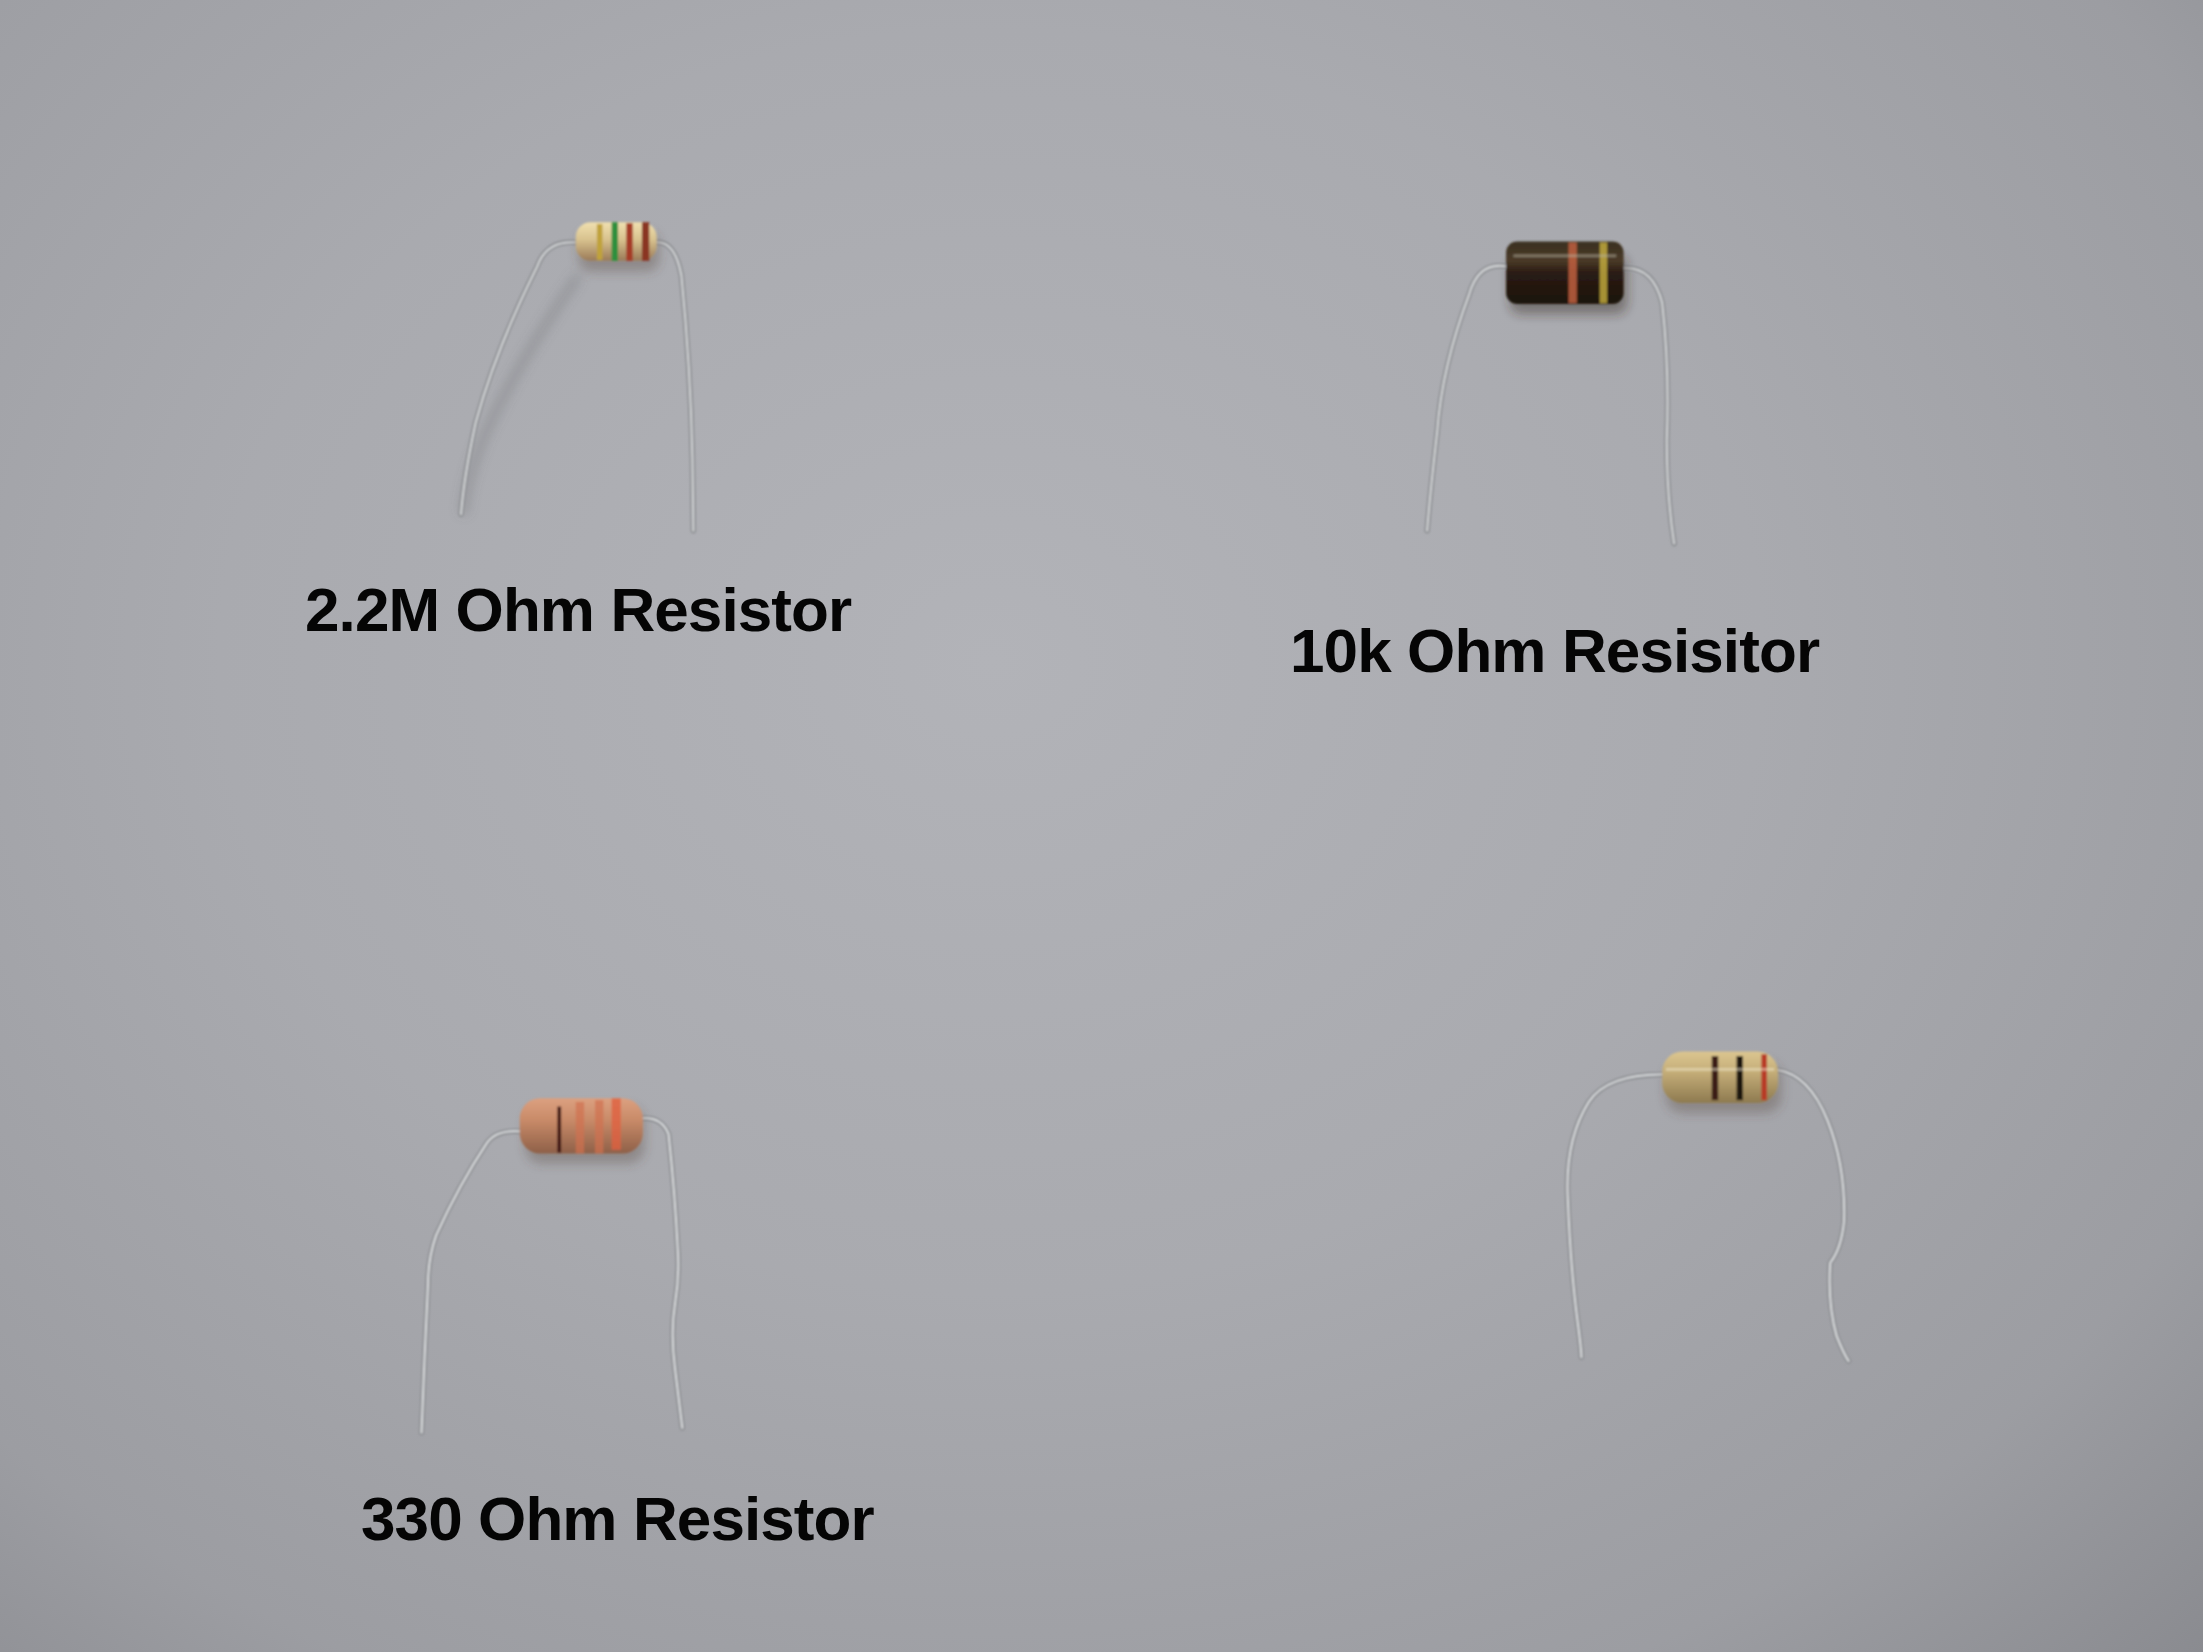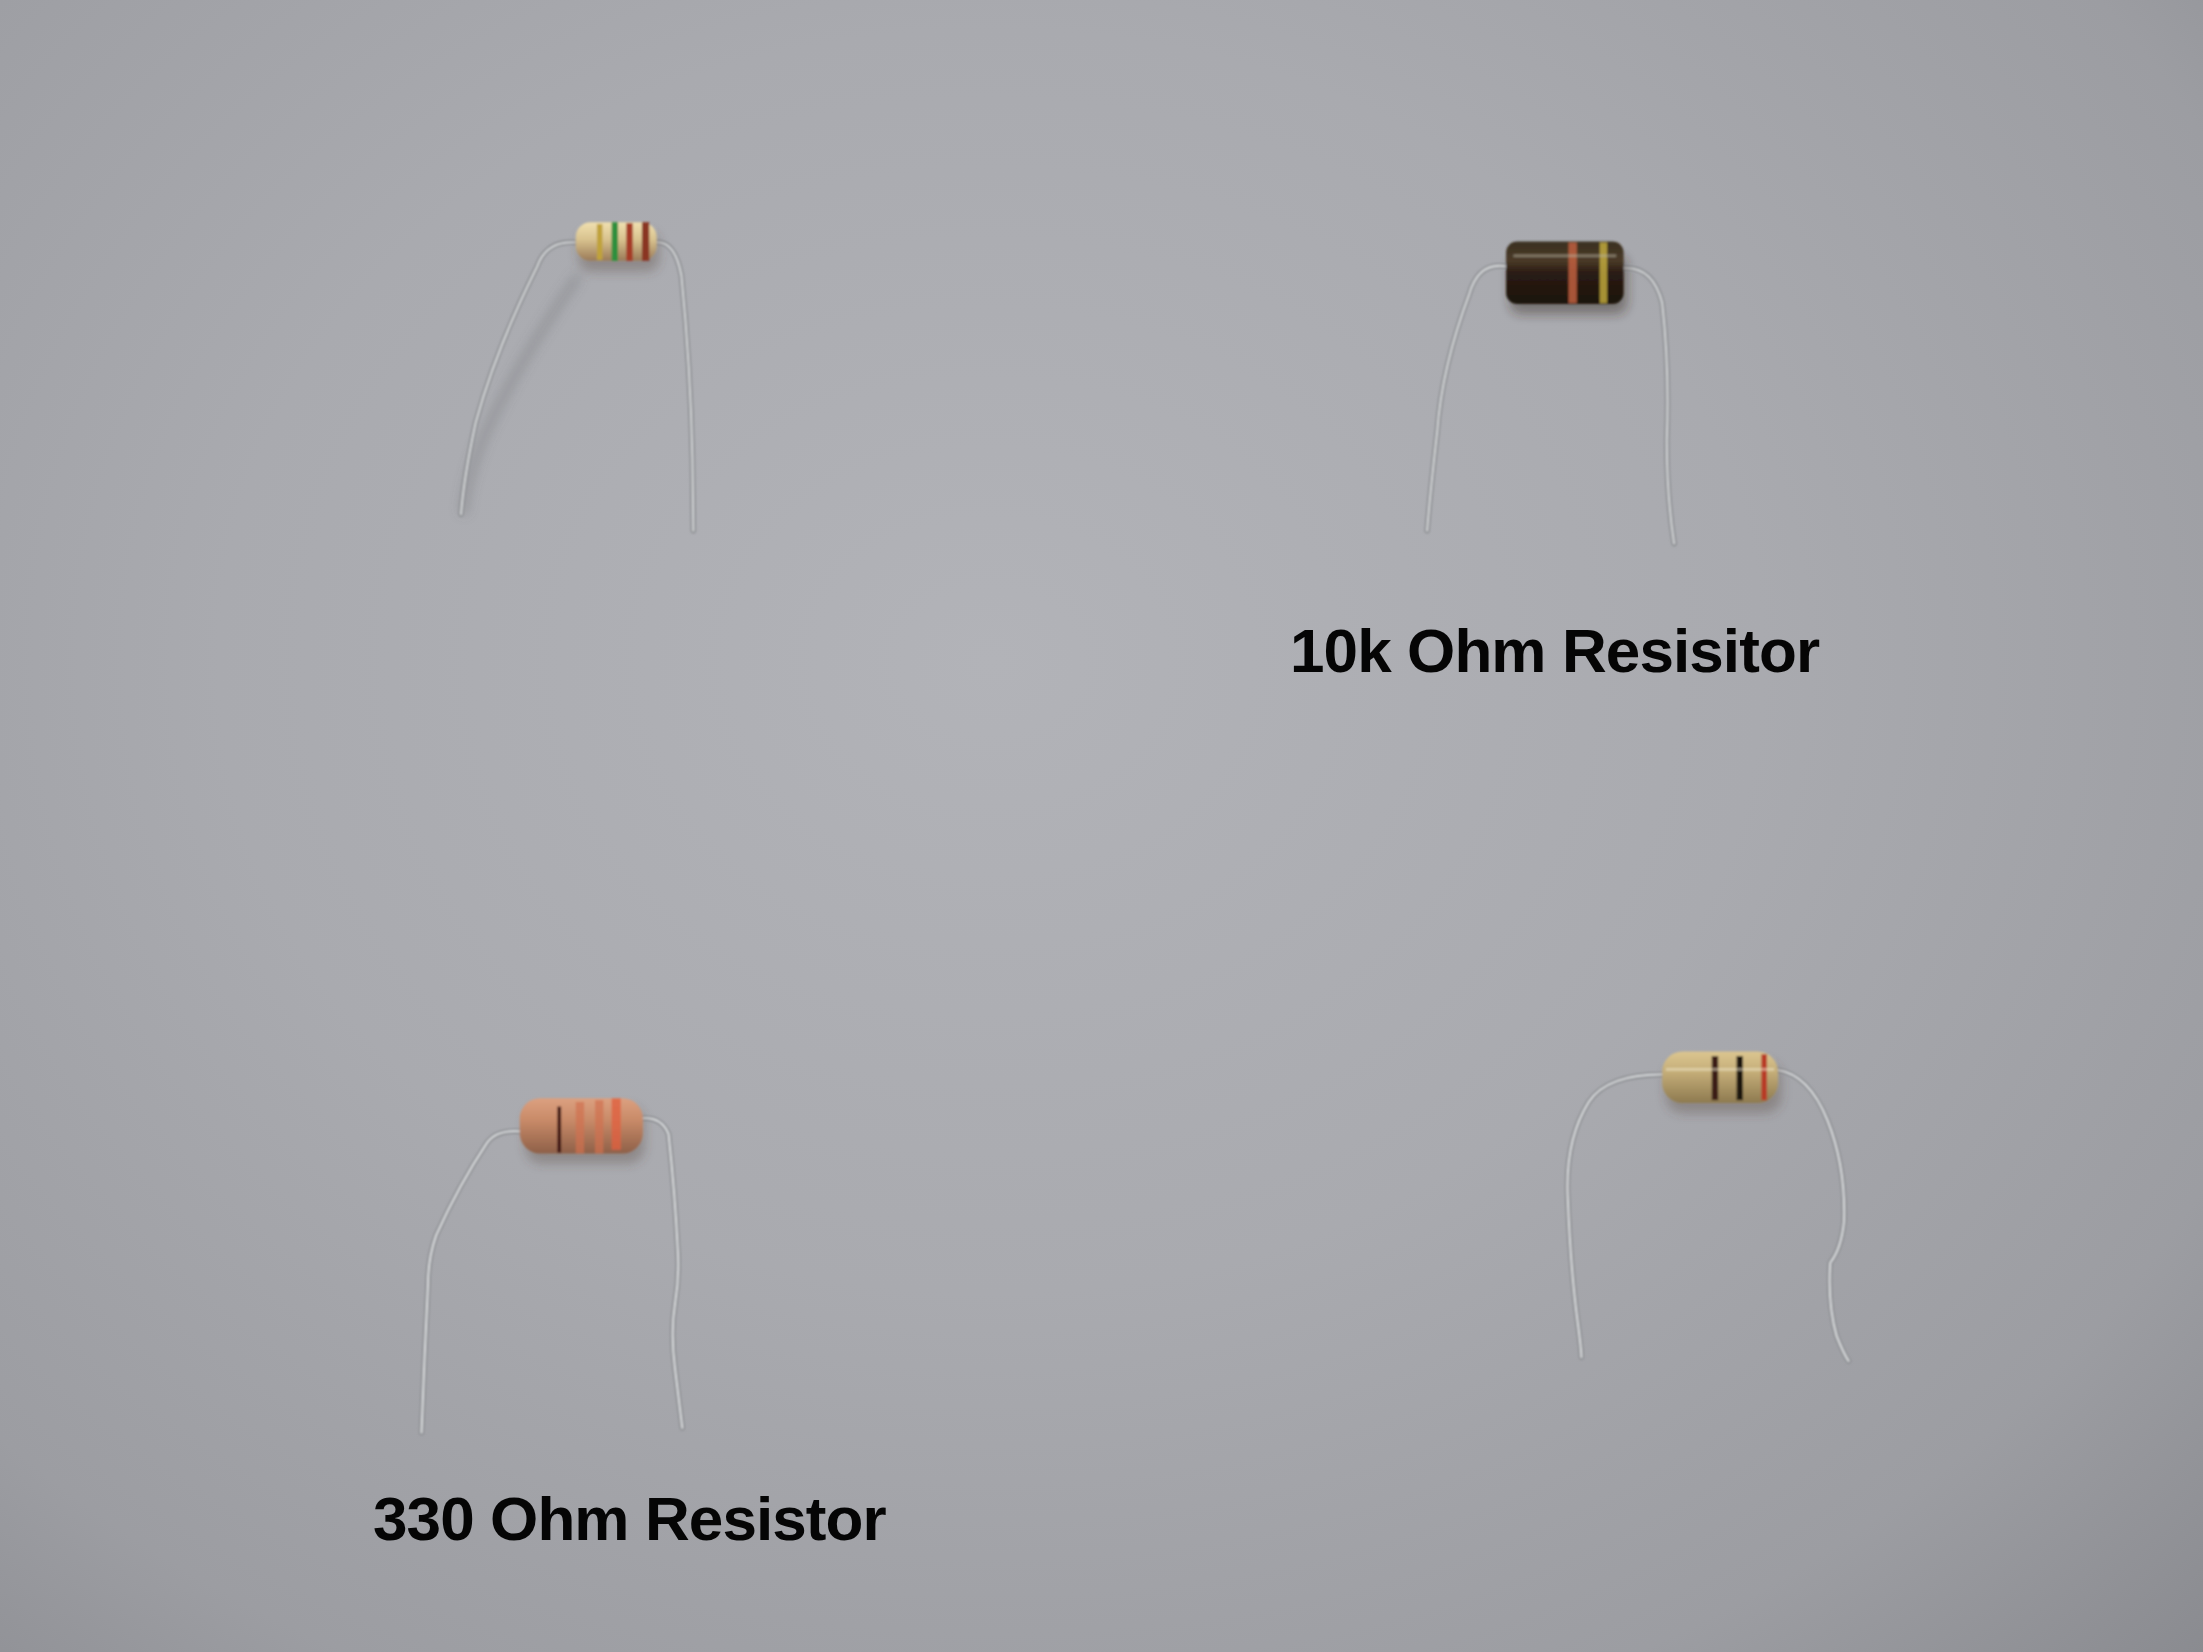--- a/index.html
+++ b/index.html
@@ -92,16 +92,17 @@
       <path d="M1935 1165 Q 1970 1170 1990 1220 Q 2010 1270 2008 1330 Q 2005 1360 1993 1375 Q 1990 1420 2000 1455 Q 2008 1475 2013 1482" stroke="#dfe1e3" stroke-width="2" fill="none" stroke-linecap="round"></path>
       <rect x="1814" y="1156" width="126" height="56" rx="18" fill="#5a4a40" opacity="0.35" filter="url(#shadow)"></rect>
       <rect x="1810" y="1145" width="126" height="56" rx="22" fill="url(#g4)"></rect>
       <rect x="1864" y="1150" width="7" height="48" fill="#3a1e16"></rect>
       <rect x="1891" y="1150" width="7" height="48" fill="#1a1410"></rect>
       <rect x="1918" y="1148" width="6" height="50" fill="#b83a28"></rect>
       <rect x="1814" y="1163" width="118" height="3" fill="#f4ecd0" opacity="0.5"></rect>
     </g>
   </svg>
 
+  <div class="label" style="left:305px; top:579px;">2.2M Ohm Resistor</div>
   <div class="label" style="left:1290px; top:592px;margin-top:28px;">10k Ohm Resisitor</div>
-  <div class="label" style="left:361px; top:1488px;margin-left:12px;">330 Ohm Resistor</div>
+  <div class="label" style="left:361px; top:1488px;">330 Ohm Resistor</div>
 </div>
 
 
 </body></html>

